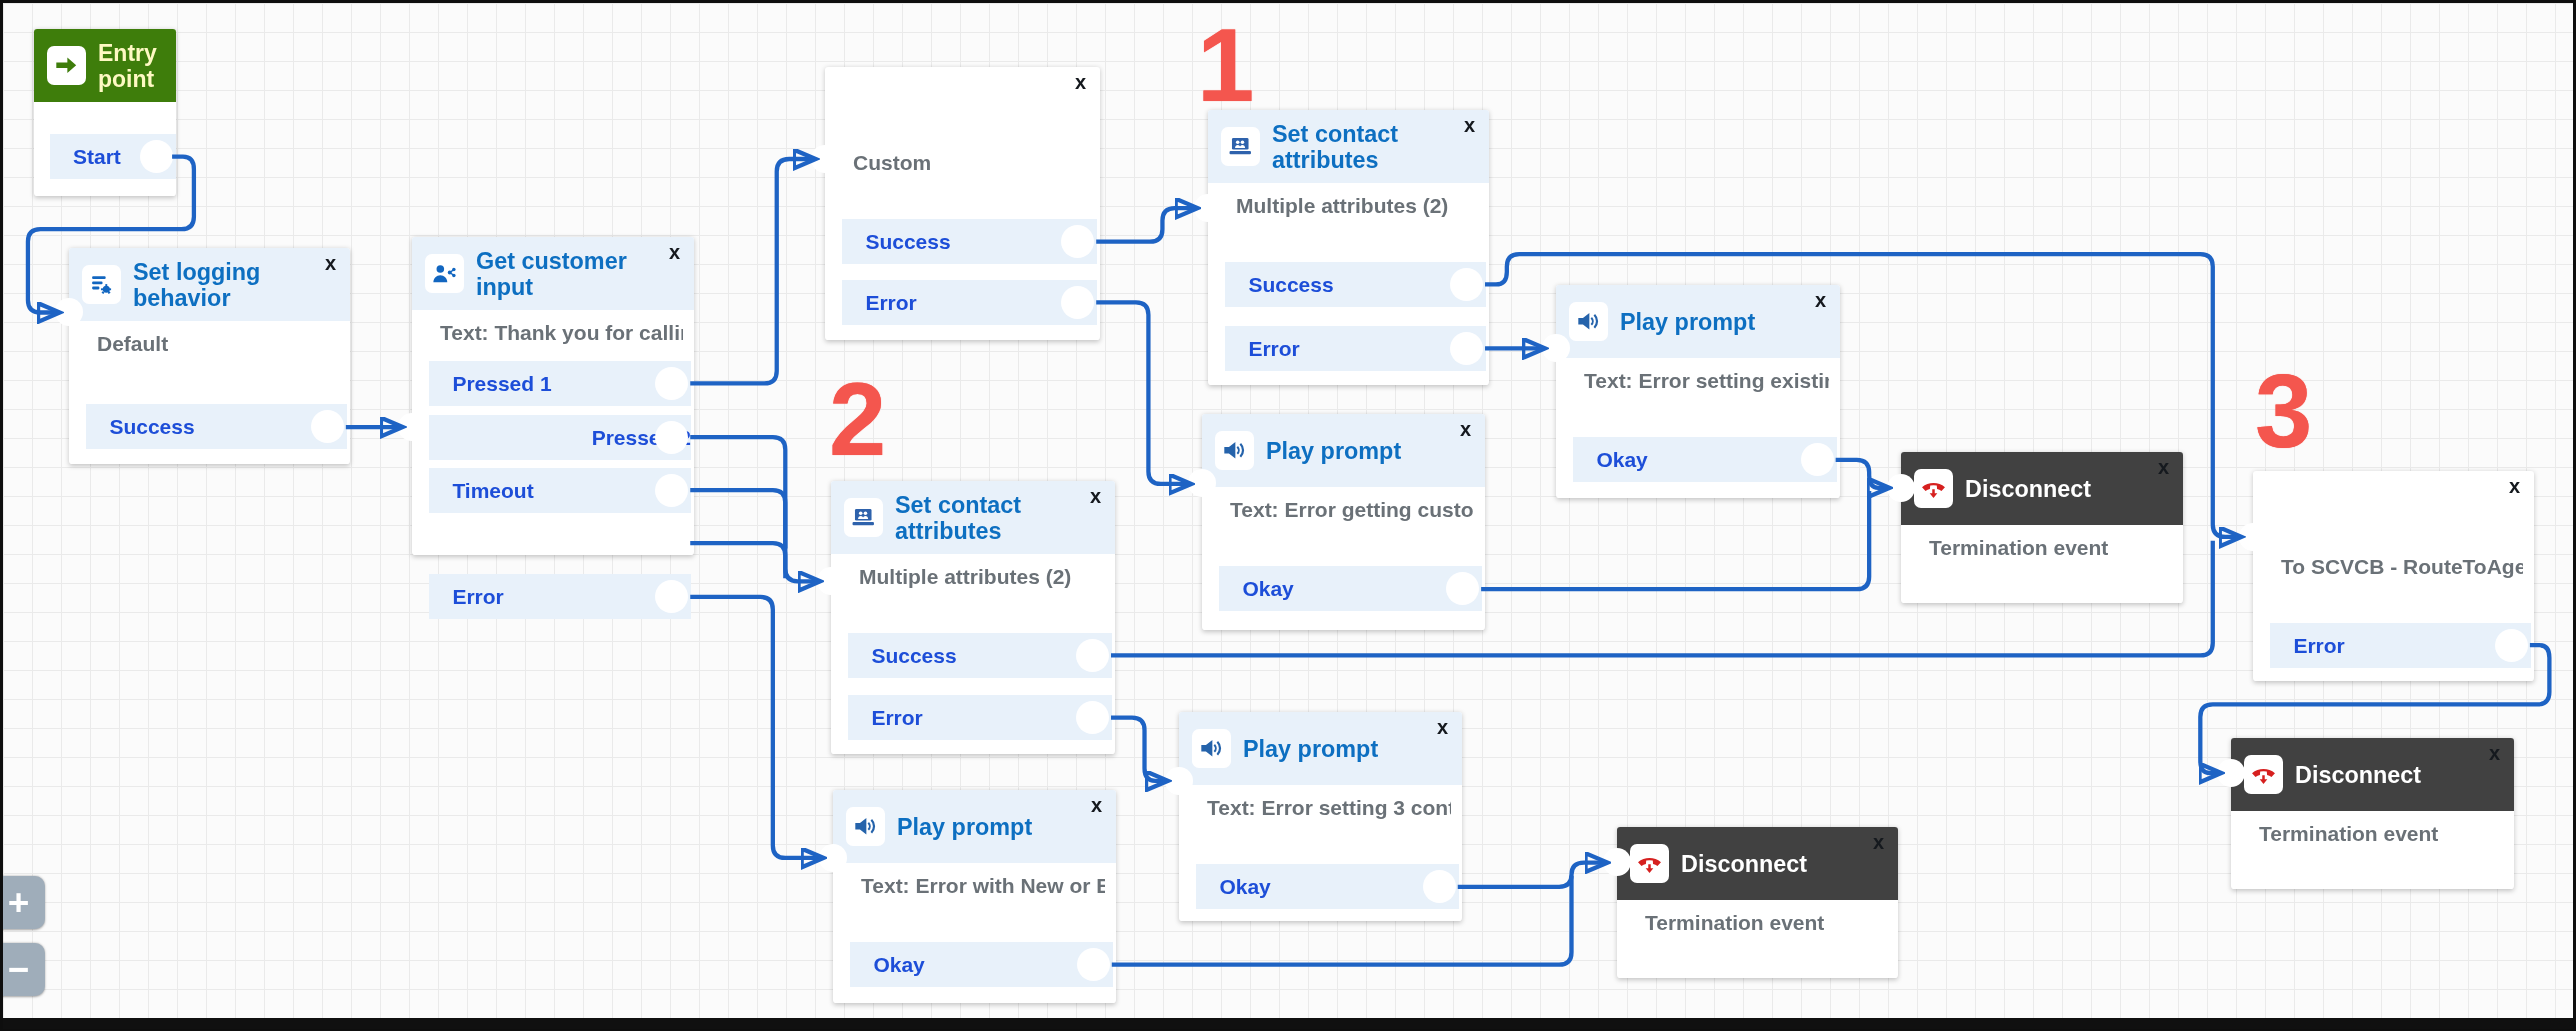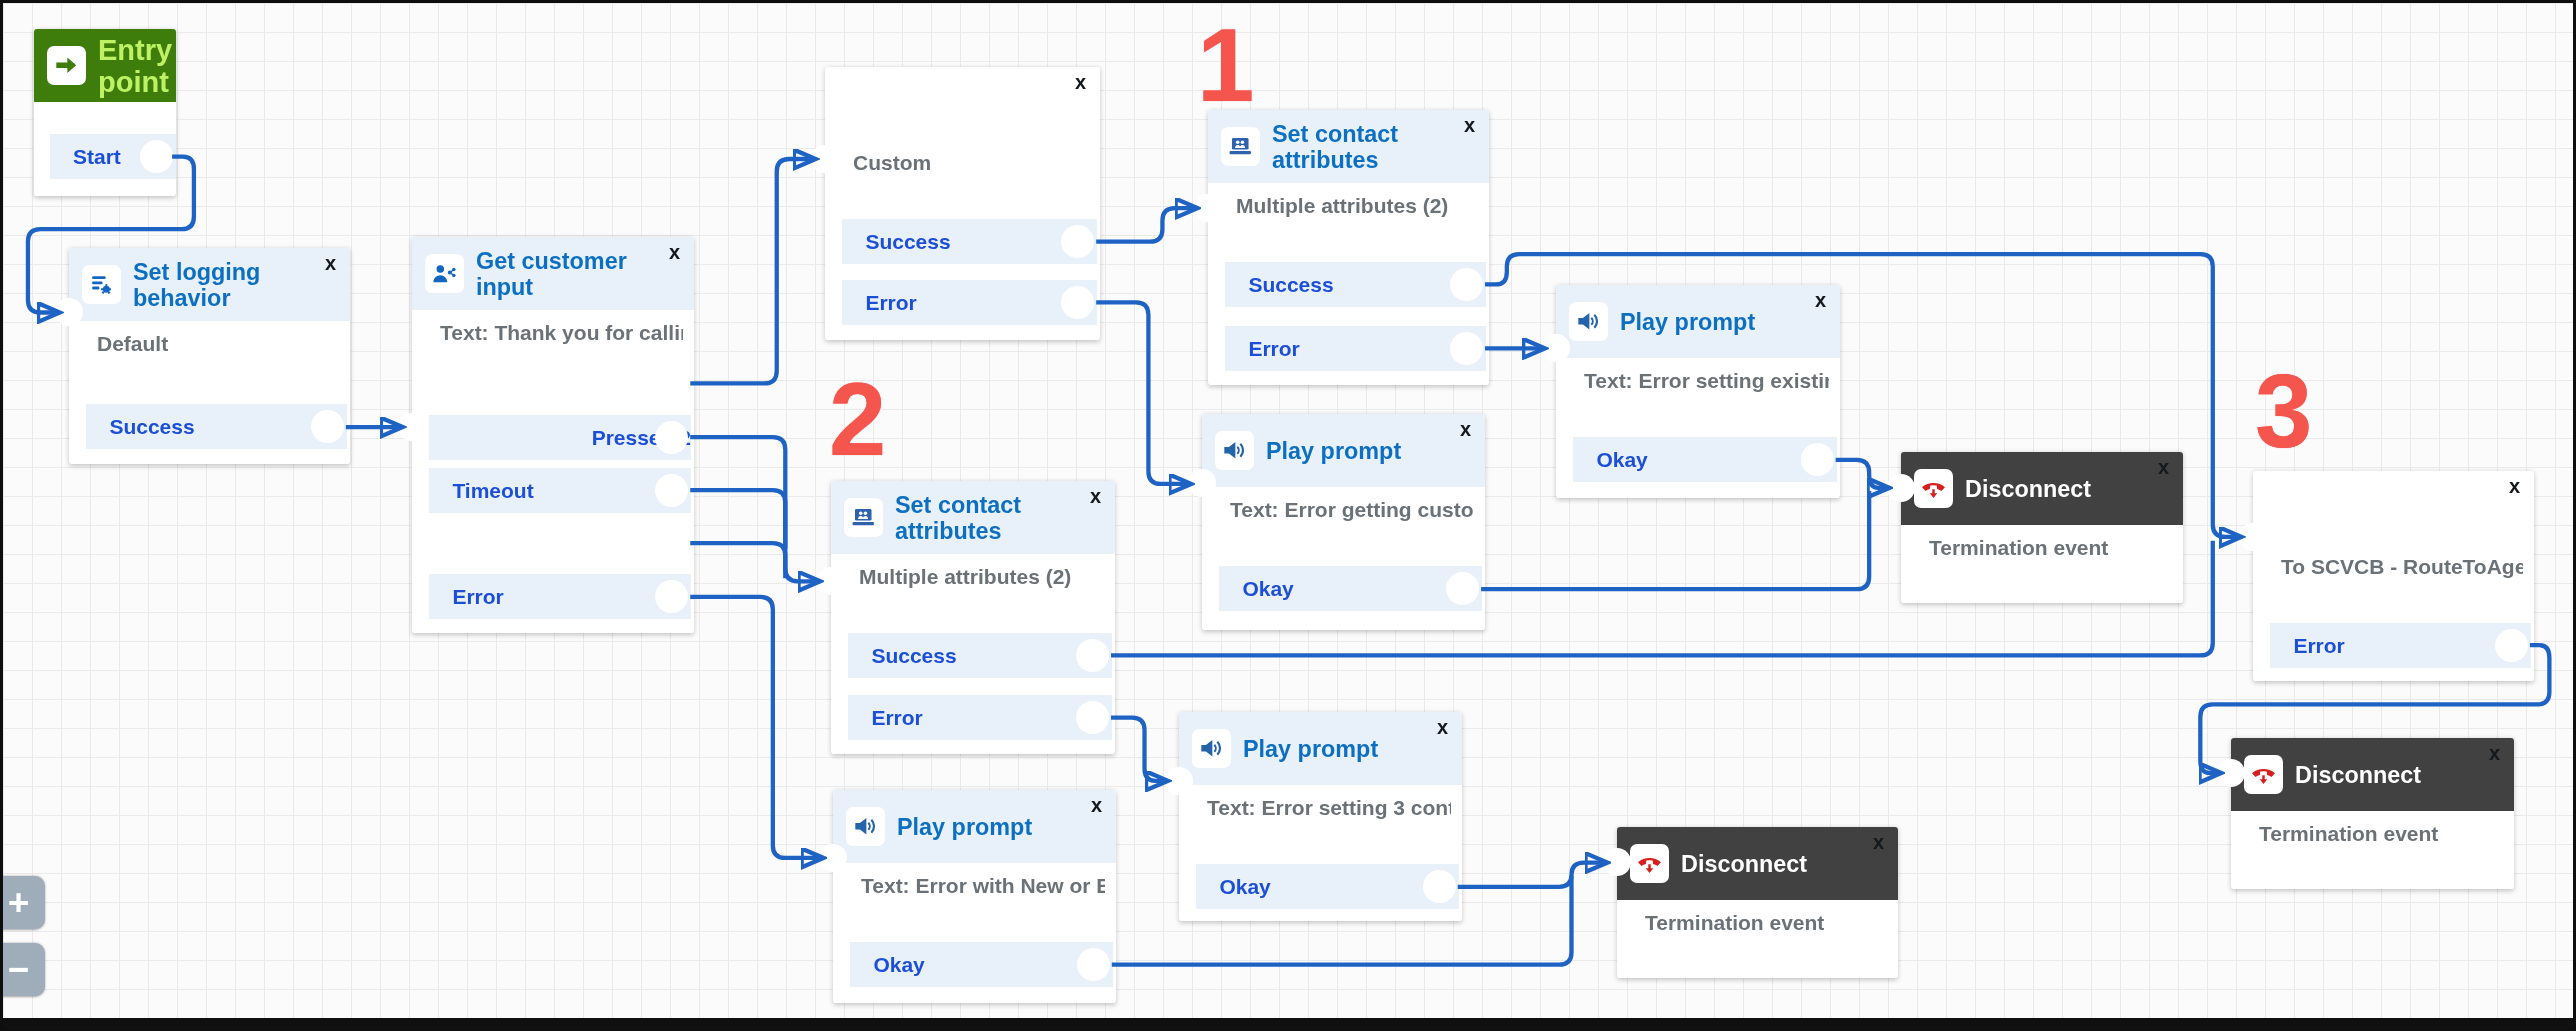--- a/index.html
+++ b/index.html
@@ -12,21 +12,21 @@
   .edges path{fill:none;stroke:#1e63c4;stroke-width:5.5px;}
 
   .flow-node{position:absolute;background:#fff;border-radius:3.1px;box-shadow:0 1.6px 5.5px rgba(0,0,0,.22);z-index:20;}
   .node-header{position:absolute;left:0;top:0;right:0;height:73px;background:#e8f1fa;display:flex;align-items:center;
     gap:12.5px;padding:0 36px 0 12.5px;box-sizing:border-box;border-radius:3.1px 3.1px 0 0;}
   .node--dark .node-header{background:#414141;}
   .node--entry .node-header{background:#3e7d0b;}
   .icon-tile{width:39px;height:39px;background:#fff;border-radius:7px;flex:0 0 auto;display:flex;align-items:center;justify-content:center;}
   .node-title{font-size:23.4px;line-height:26px;font-weight:700;color:#0d6fc1;}
   .node--dark .node-title{color:#fff;}
-  .node--entry .node-title{color:#bef264;font-size:29px;line-height:32px;}
+  .node--entry .node-title{color:#fef9c3;font-size:23px;line-height:26px;}
   .close-x{position:absolute;top:4.7px;right:14px;font-size:20px;font-weight:700;color:#15191e;line-height:1;cursor:pointer;}
   .node-param{position:absolute;left:28px;top:84px;right:11px;font-size:21px;font-weight:700;color:#6a7177;white-space:nowrap;overflow:hidden;}
   .out-row{position:absolute;left:17px;right:3.1px;height:45px;background:#e8f1fa;display:flex;align-items:center;
     padding-left:23.4px;box-sizing:border-box;}
   .node--entry .out-row{left:15.6px;right:0;}
   .row-label{font-size:21px;font-weight:700;color:#1d4ed8;}
   .port-out{position:absolute;right:3.1px;top:6.2px;width:33px;height:33px;border-radius:50%;background:#fff;}
   .port-in{position:absolute;left:-14px;width:28px;height:28px;border-radius:50%;background:#fff;}
 
   .annot{position:absolute;font-size:103px;font-weight:800;color:#f4564e;line-height:1;z-index:10;
@@ -102,36 +102,40 @@
           <span class="node-title">Set logging behavior</span>
         </div>
         <span class="close-x">x</span>
         <div class="node-param">Default</div>
         <div class="out-row" style="top: 156px;">
           <span class="row-label">Success</span>
           <span class="port-out"></span>
         </div>
         <span class="port-in" style="top: 50px;"></span>
       </div>
-      <div class="flow-node node--standard" style="left: 409px; top: 234px; width: 282px; height: 396px;">
+      <div class="flow-node node--standard" style="left: 409px; top: 234px; width: 282px; height: 318px;">
         <div class="node-header">
           <span class="icon-tile">
             <svg viewBox="0 0 24 24" width="26" height="26" fill="#1266c0">
               <circle cx="8.6" cy="7.4" r="3.5"></circle>
               <path d="M2.2 19.6c0-3.7 2.9-6.4 6.4-6.4s6.4 2.7 6.4 6.4z"></path>
               <circle cx="17.3" cy="10.6" r="1.8"></circle>
               <circle cx="21.1" cy="7.9" r="1.6"></circle>
               <circle cx="21.1" cy="13.3" r="1.6"></circle>
               <path d="M17.3 10.6 21.1 7.9 M17.3 10.6 21.1 13.3" stroke="#1266c0" stroke-width="1.3" fill="none"></path>
             </svg>
           </span>
           <span class="node-title">Get customer input</span>
         </div>
         <span class="close-x">x</span>
         <div class="node-param">Text: Thank you for calling....</div>
+        <div class="out-row" style="top: 124px;">
+          <span class="row-label">Pressed 1</span>
+          <span class="port-out"></span>
+        </div>
         <div class="out-row" style="top: 178px; justify-content: flex-end;">
           <span class="row-label">Pressed 2</span>
           <span class="port-out"></span>
         </div>
         <div class="out-row" style="top: 231px;">
           <span class="row-label">Timeout</span>
           <span class="port-out"></span>
         </div>
         <div class="out-row" style="top: 337px;">
           <span class="row-label">Error</span>

